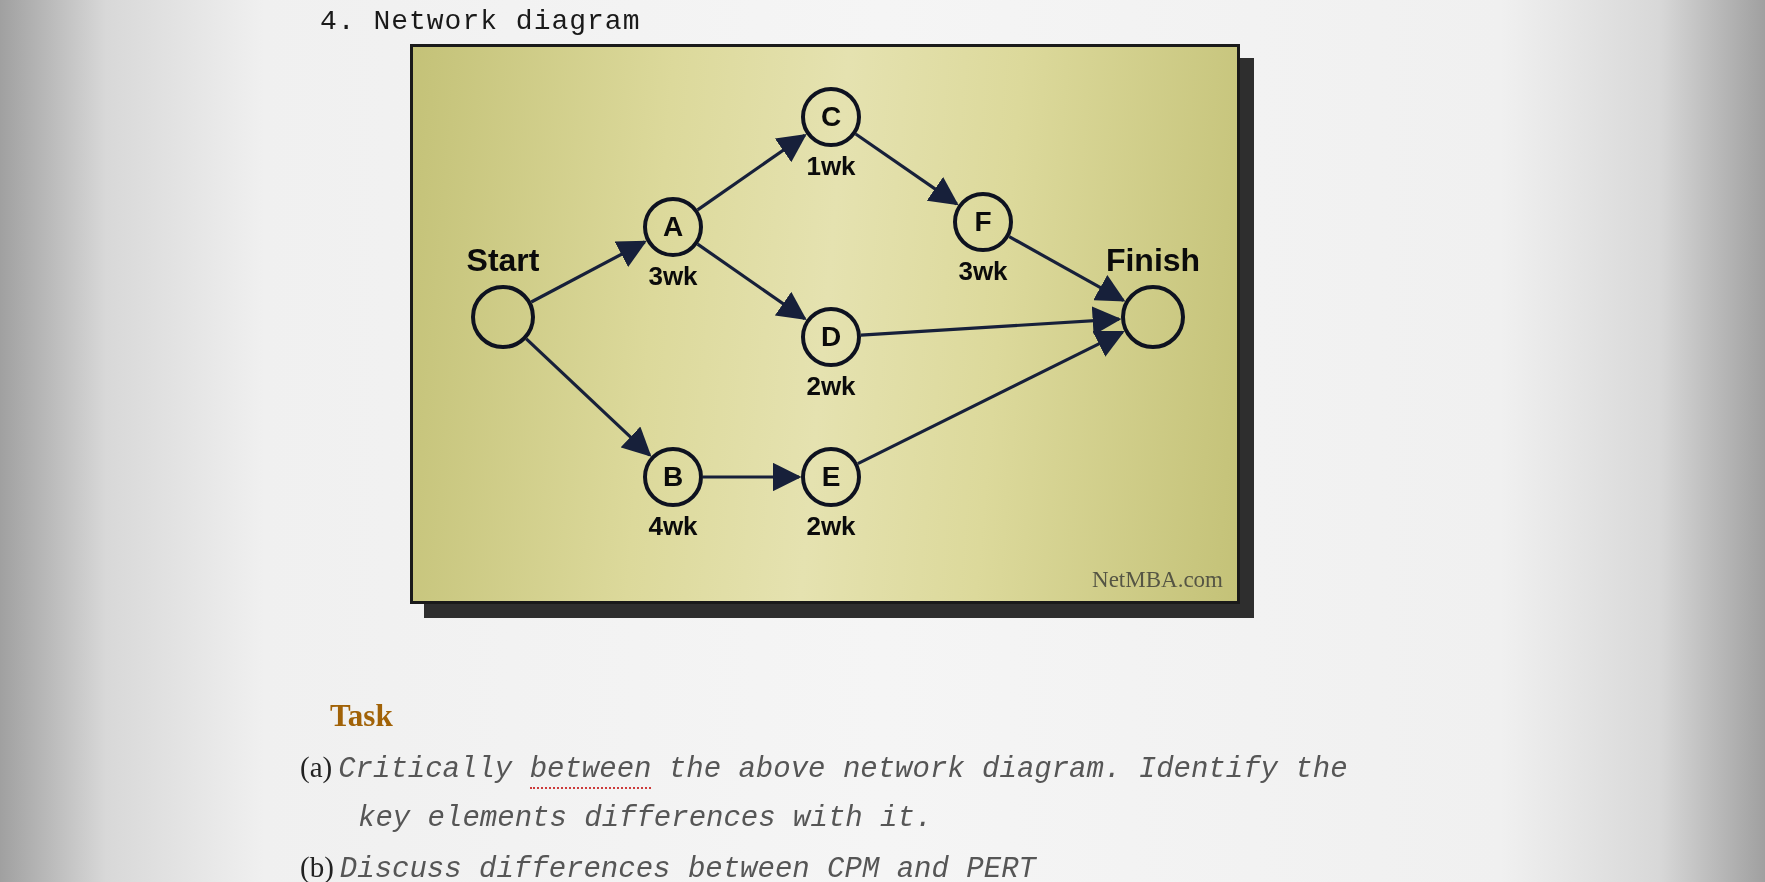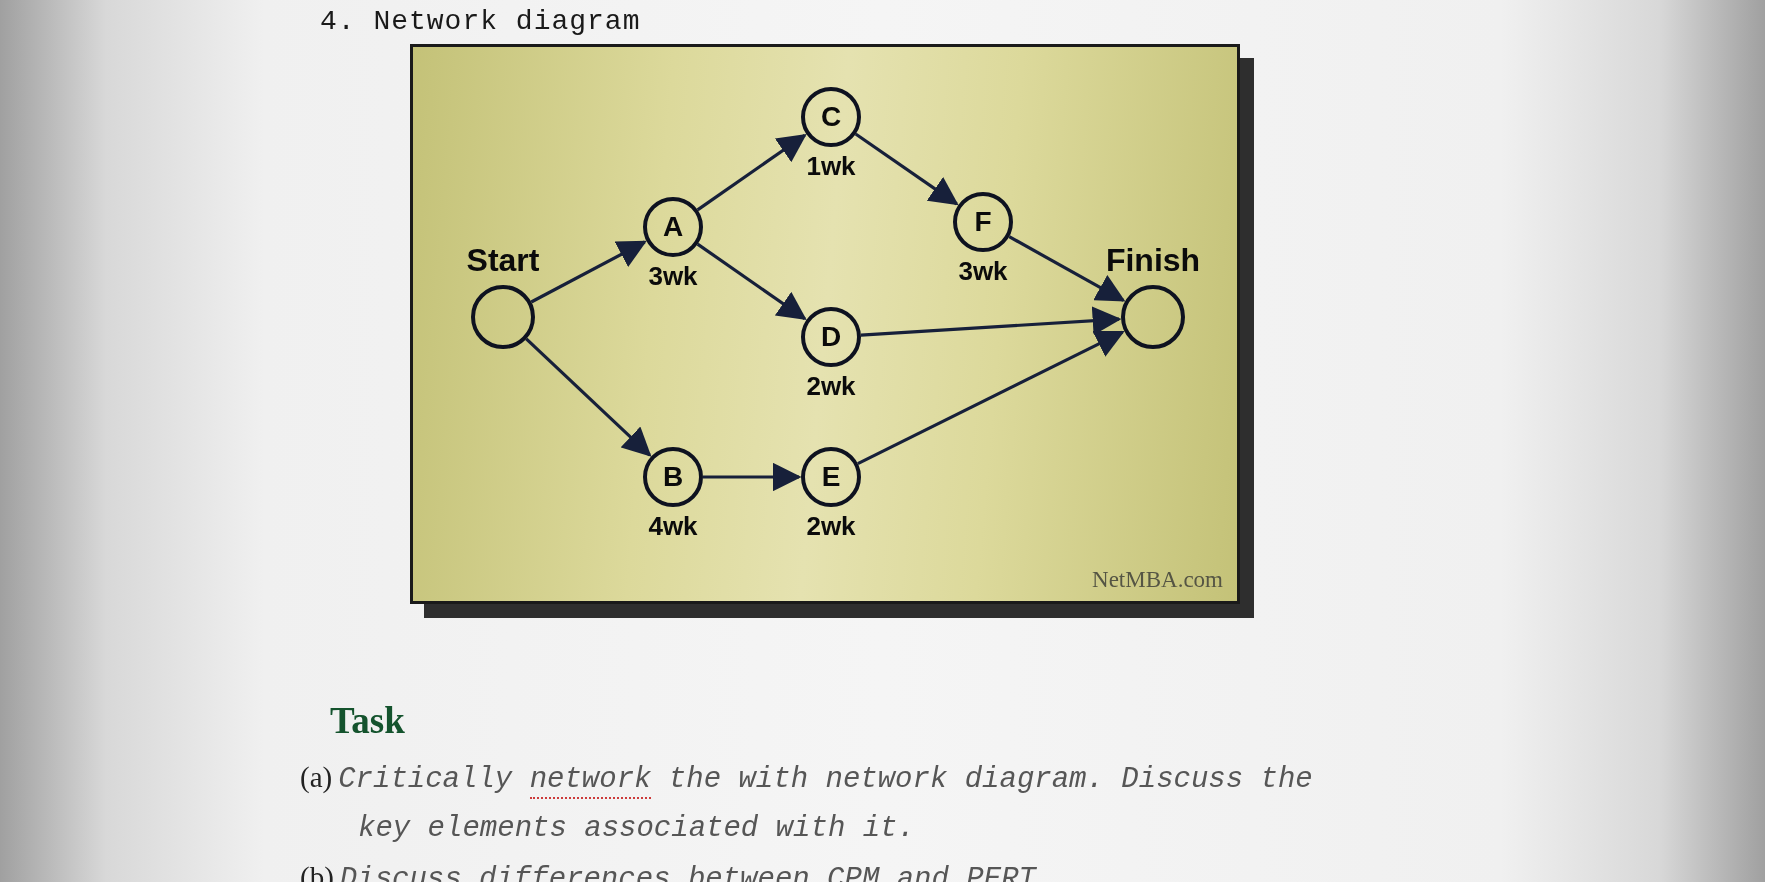--- a/index.html
+++ b/index.html
@@ -67,22 +67,22 @@
     left: 300px;
     top: 690px;
     font-size: 29px;
     line-height: 1.7;
     color: #3a3a3a;
     font-family: "Courier New", Courier, monospace;
   }
   .task-title {
     font-weight: bold;
     font-family: 'Times New Roman', Times, serif;
-    font-size: 37px;
-    color: #14532d;
+    font-size: 31px;
+    color: #a16207;
     margin-left: 30px;
   }
   .task-line {
     font-style: italic;
     color: #565656;
   }
   .task-marker {
     font-family: 'Times New Roman', Times, serif;
     font-style: normal;
     color: #222;
@@ -162,21 +162,21 @@
             </g>
           </g>
       </svg>
       <div class="watermark">NetMBA.com</div>
     </div>
   </div>
 
   <div class="task-block">
     <div class="task-title">Task</div>
     <div class="task-line">
-      <span class="task-marker">(a)</span><span>Critically </span><span class="underline-red">network</span><span> the with network diagram. Discuss the</span>
+      <span class="task-marker">(a)</span><span>Critically </span><span class="underline-red">between</span><span> the above network diagram. Identify the</span>
     </div>
-    <div class="task-line indent">key elements associated with it.</div>
+    <div class="task-line indent">key elements differences with it.</div>
     <div class="task-line">
       <span class="task-marker">(b)</span><span>Discuss differences between CPM and PERT</span>
     </div>
   </div>
 
 </div>
 
 </body></html>

